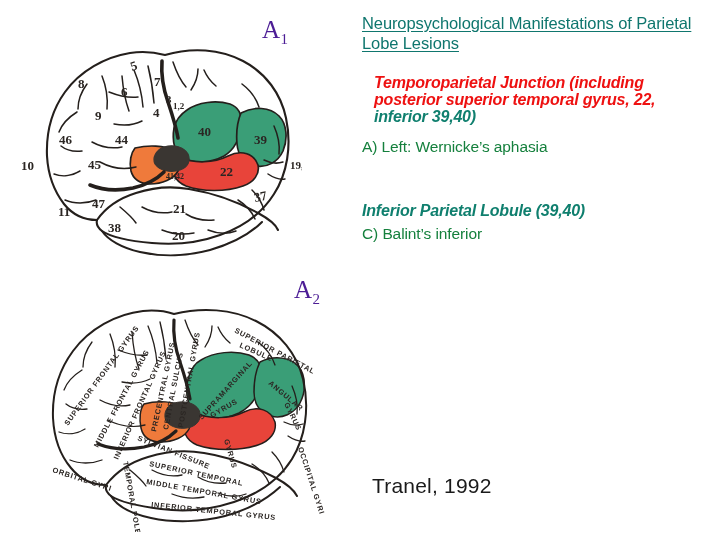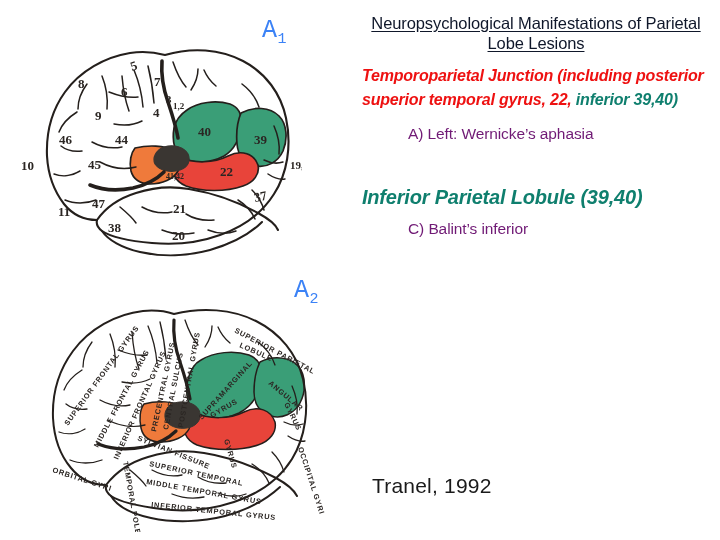--- a/index.html
+++ b/index.html
@@ -16,75 +16,74 @@
   .figures{position:absolute;left:0;top:0;width:350px;height:540px;}
 
   .fig{position:absolute;}
   .fig-a1{left:2px;top:14px;width:300px;height:270px;}
   .fig-a2{left:6px;top:300px;width:330px;height:232px;}
 
   .fig svg{display:block;width:100%;height:100%;}
 
   .fig-tag{
     position:absolute;
-    font-family:Liberation Mono, monospace;
+    font-family:Liberation Serif, serif;
     font-size:25px;
-    color:#3b82f6;
+    color:#4c1d95;
     letter-spacing:0.5px;
   }
   .fig-tag sub{font-size:15px;}
   .tag-a1{left:262px;top:16px;}
   .tag-a2{left:262px;top:276px;margin-left:32px;}
 
   
   .content{
     position:absolute;
     left:362px;top:14px;
     width:348px;
   }
 
   .title{
     font-size:16.5px;
     line-height:19.5px;
-    color:#0f172a;
+    color:#0f766e;
     text-decoration:underline;
     text-underline-offset:2px;
-    margin-bottom:11px;
+    margin-bottom:21px;
     letter-spacing:-0.1px;
-    text-align:center;
   }
 
   .heading-red{
     font-size:16px;
-    line-height:24px;
+    line-height:17px;
     font-weight:bold;
     font-style:italic;
     color:#ee1111;
     margin-bottom:12px;
     letter-spacing:-0.2px;
+    margin-left:12px;
   }
   .heading-red .teal{color:#0f7f6e;}
 
   .heading-teal{
-    font-size:20px;
+    font-size:16px;
     line-height:19px;
     font-weight:bold;
     font-style:italic;
     color:#0f7f6e;
-    margin-bottom:12px;
+    margin-bottom:4px;
     letter-spacing:-0.2px;
   }
 
   .bullet{
     font-size:15.5px;
     line-height:19px;
-    color:#701a75;
+    color:#15803d;
     margin-bottom:11px;
     letter-spacing:-0.1px;
-    margin-left:46px;
   }
   .bullet .mk{white-space:pre;}
 
   .spacer-block{height:34px;}
 
   .citation{
     position:absolute;
     left:372px;top:474px;
     font-size:21px;
     color:#1a1a1a;

